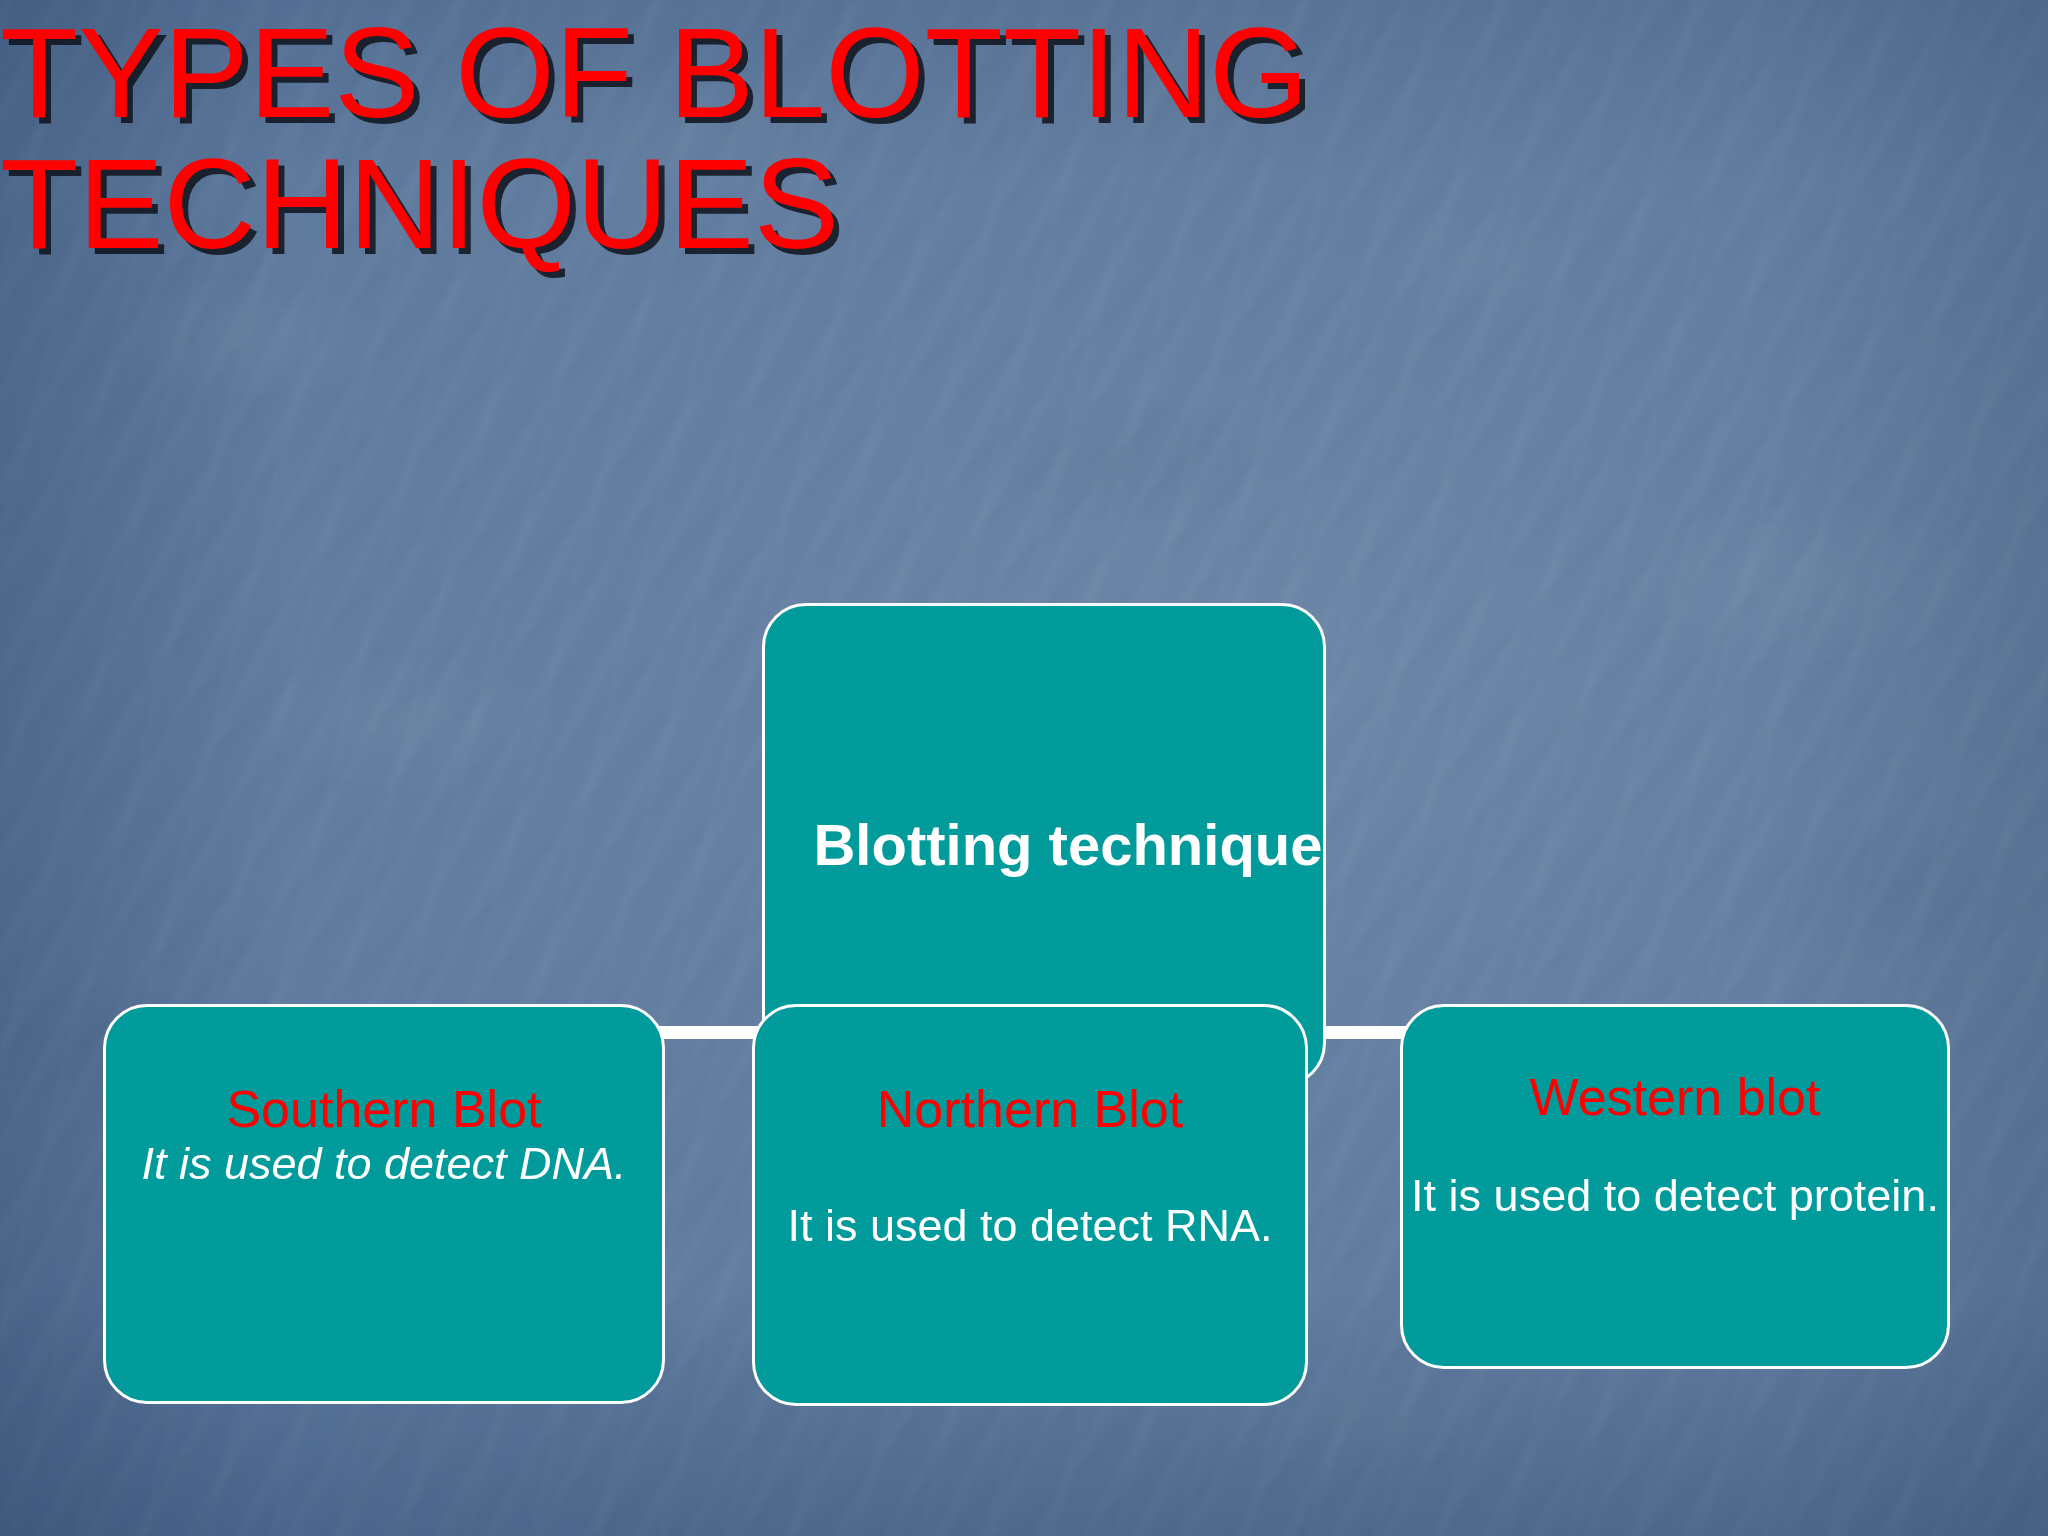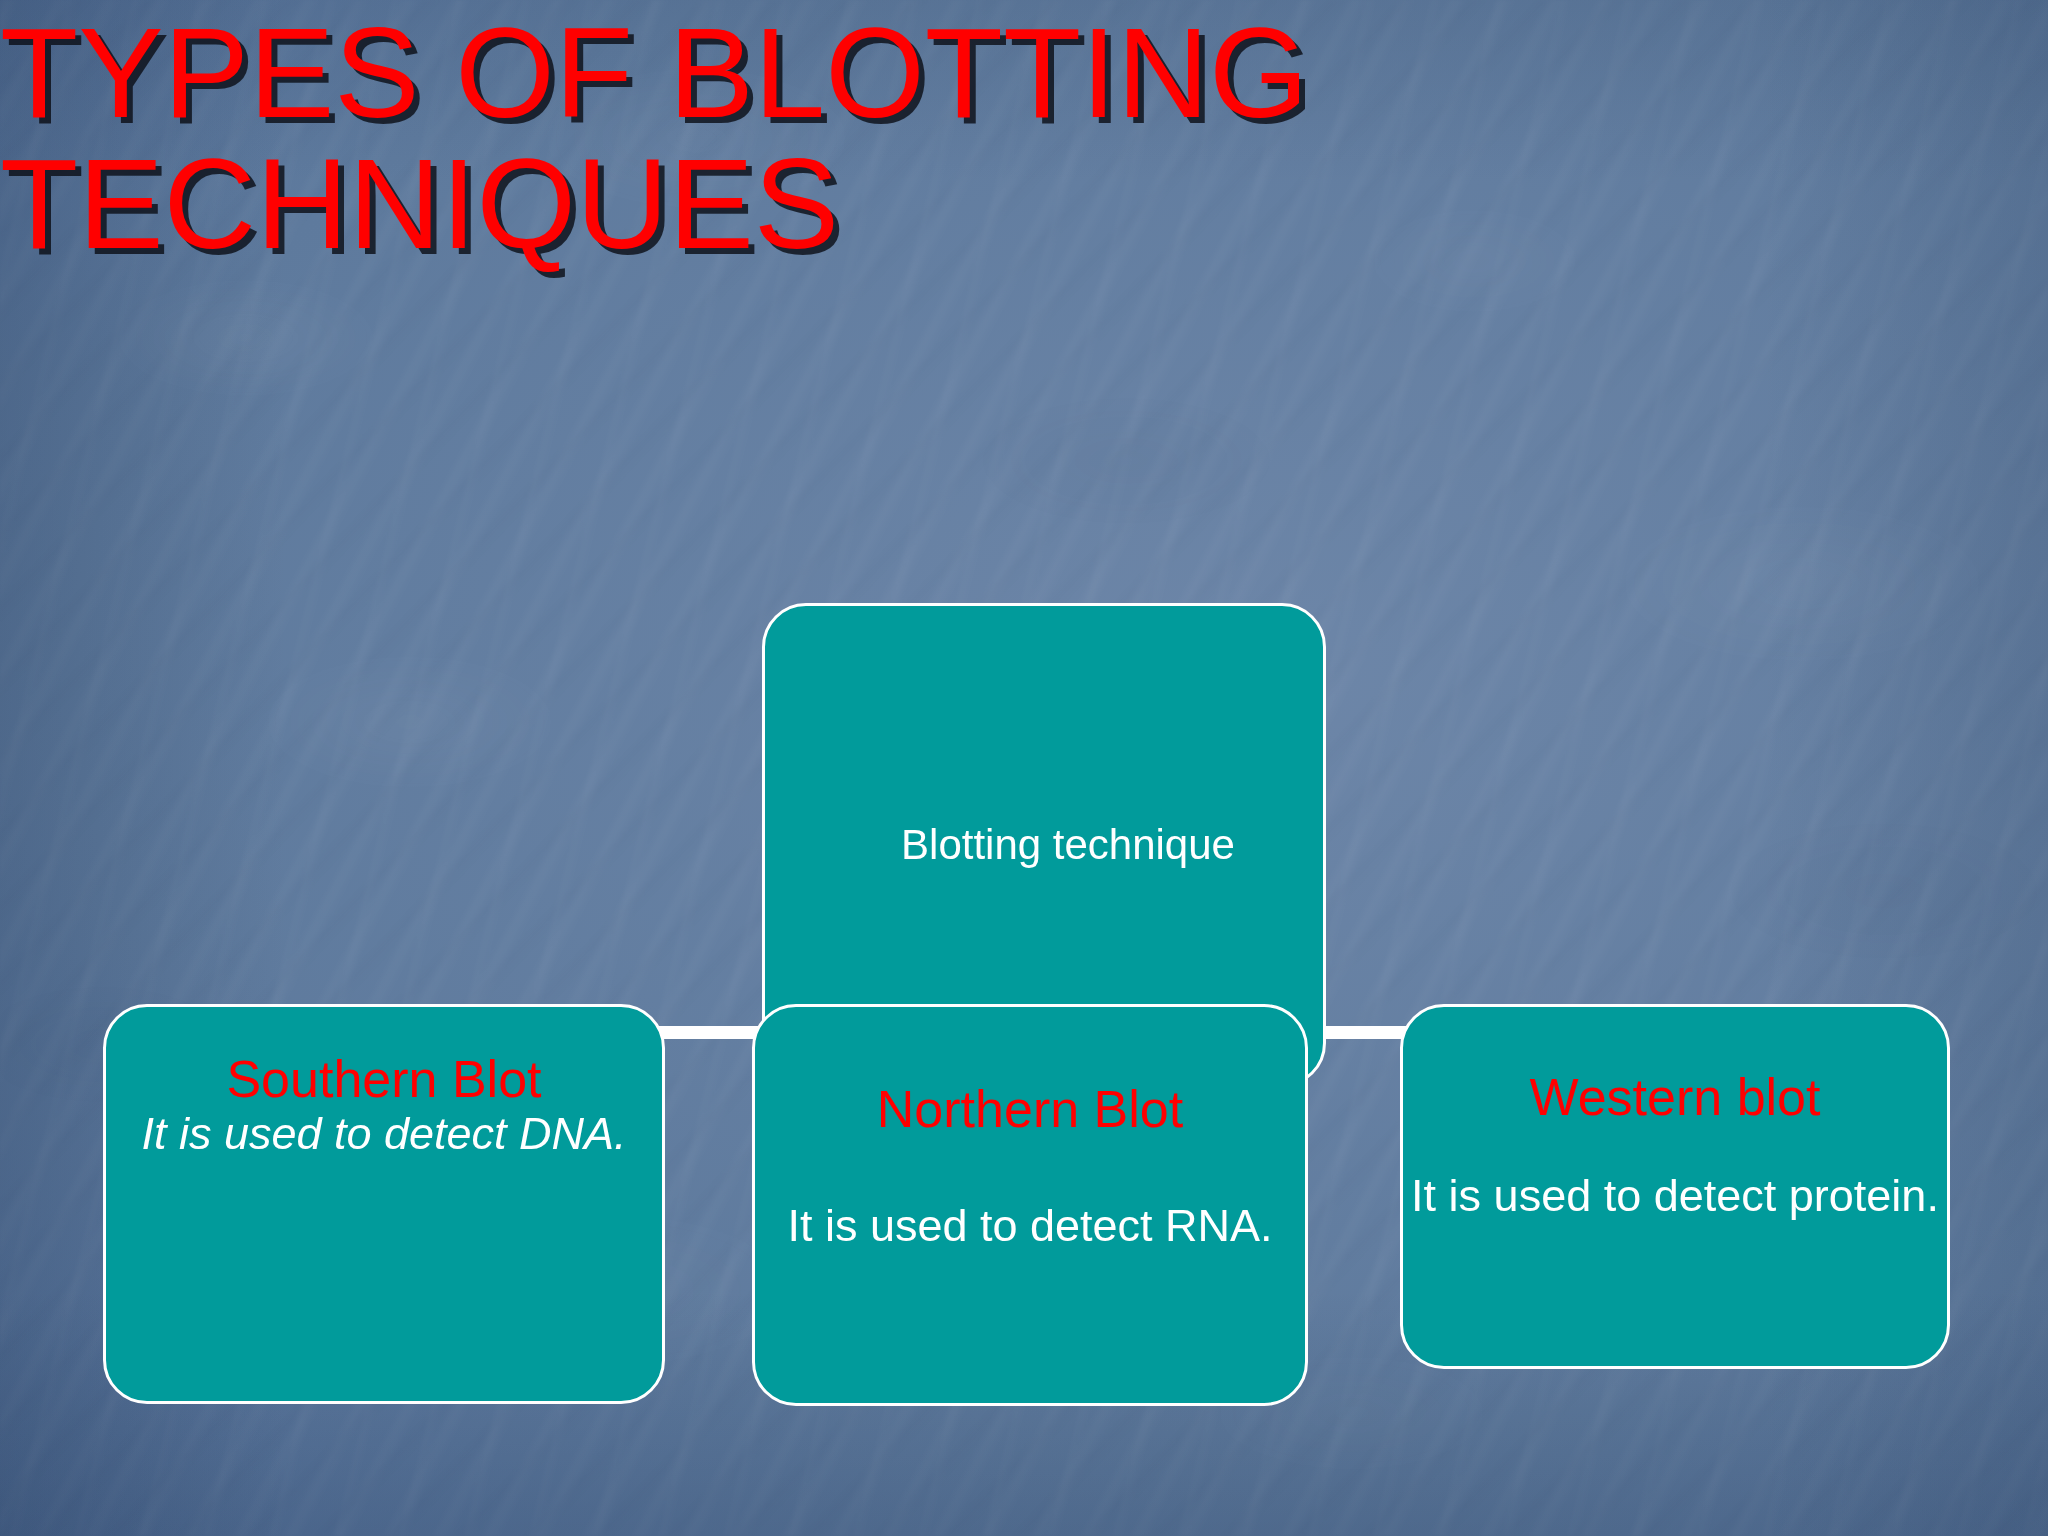--- a/index.html
+++ b/index.html
@@ -101,23 +101,23 @@
     border-radius: 44px;
     display: flex;
     flex-direction: column;
     align-items: center;
   }
   .node-root {
     justify-content: center;
   }
   .root-label {
     color: #ffffff;
-    font-size: 42px;
+    font-size: 58px;
     line-height: 1.1;
-    font-weight: 400;
+    font-weight: 700;
     margin-left: 48px;
   }
   .node-title {
     color: #ff0000;
     font-size: 52px;
     line-height: 1.1;
     font-weight: 400;
     text-align: center;
   }
   .node-desc {
@@ -178,21 +178,21 @@
   <div class="conn" style="left:376px; top:1026px; width:11px; height:20px;"></div>
 
   <div class="conn" style="left:1024px; top:1026px; width:11px; height:20px;"></div>
 
   <div class="conn" style="left:1679px; top:1026px; width:11px; height:20px;"></div>
 
   <div class="node node-root" style="left:762px; top:603px; width:564px; height:484px;">
     <span class="root-label">Blotting technique</span>
   </div>
 
-  <div class="node" style="left:103px; top:1004px; width:562px; height:400px; padding-top:44px;">
+  <div class="node" style="left:103px; top:1004px; width:562px; height:400px; padding-top:74px;">
     <span class="node-title">Southern Blot</span>
     <span class="node-desc" style="font-style:italic;">It is used to detect DNA.</span>
   </div>
 
   <div class="node" style="left:752px; top:1004px; width:556px; height:402px; padding-top:74px;">
     <span class="node-title">Northern Blot</span>
     <span class="node-desc" style="margin-top:62px;">It is used to detect RNA.</span>
   </div>
 
   <div class="node" style="left:1400px; top:1004px; width:550px; height:365px; padding-top:62px;">

